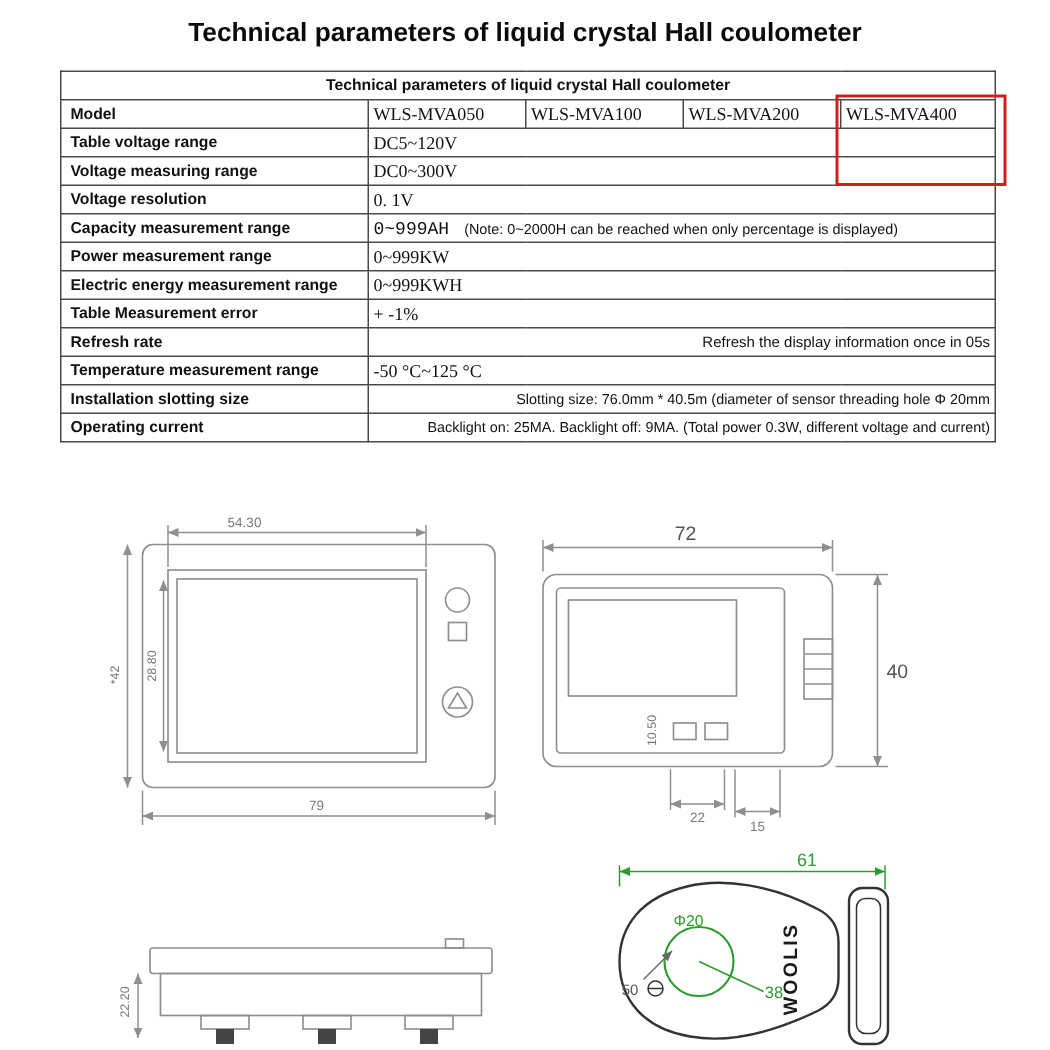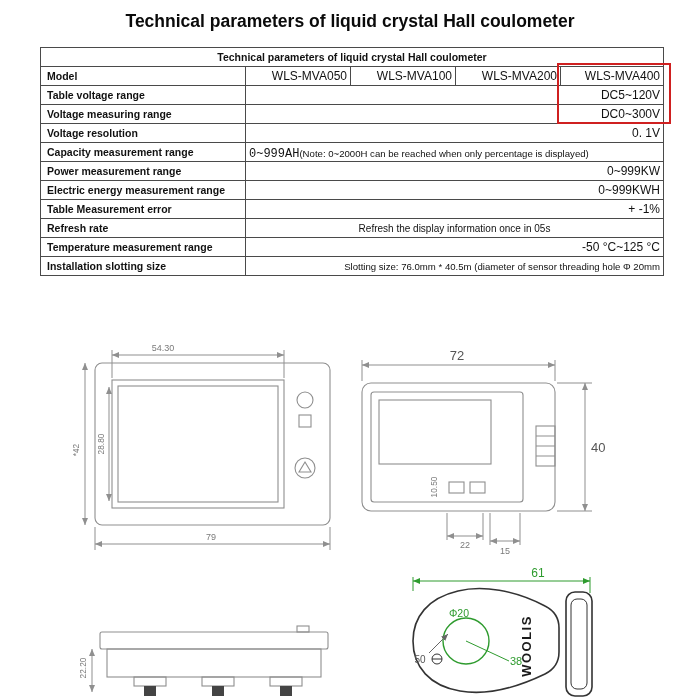--- a/index.html
+++ b/index.html
@@ -2,26 +2,26 @@
 <html><head>
 <meta charset="utf-8">
 <style>
   html,body{margin:0;padding:0;}
   body{width:700px;height:700px;background:#ffffff;font-family:"Liberation Sans",sans-serif;position:relative;overflow:hidden;}
   .title{position:absolute;top:11px;left:0;width:700px;text-align:center;font-size:17.5px;font-weight:bold;color:#0a0a0a;}
   table.spec{position:absolute;left:40px;top:47px;border-collapse:collapse;table-layout:fixed;}
   .spec td{border:1px solid #4a4a4a;height:18px;padding:0 3px;white-space:nowrap;overflow:hidden;color:#111;}
   .spec .thead{font-size:10.5px;font-weight:bold;text-align:center;}
   .spec .lbl{font-size:10.5px;font-weight:bold;padding-left:6px;margin-left:25px;}
-  .spec .val{font-family:Liberation Sans, sans-serif;font-size:12px;text-align:right;}
-  .spec .sm{font-size:10px;text-align:center;}
+  .spec .val{font-family:Liberation Serif, serif;font-size:12px;text-align:left;}
+  .spec .sm{font-size:10px;text-align:right;}
   .spec .xs{font-size:9.6px;text-align:right;}
   .capcell{padding-left:14px;}
   .cap-val{font-family:"Liberation Mono",monospace;font-size:12px;}
-  .cap-note{font-size:9.6px;}
+  .cap-note{font-size:9.6px;margin-left:10px;}
   .redbox{position:absolute;left:557px;top:63px;width:110px;height:57px;border:2px solid #cf2020;}
   svg.diagrams{position:absolute;left:0;top:330px;}
   .dimtxt{font-size:9px;fill:#7a7a7a;font-family:"Liberation Sans",sans-serif;}
   .dimtxt-sm{font-size:8.3px;fill:#7a7a7a;font-family:"Liberation Sans",sans-serif;}
   .dimtxt-lg{font-size:13px;fill:#555;font-family:"Liberation Sans",sans-serif;}
   .grntxt{fill:#2e9b2e;font-family:"Liberation Sans",sans-serif;}
   .ln{stroke:#8f8f8f;stroke-width:1;fill:none;}
   .shape{stroke:#8f8f8f;stroke-width:1.1;fill:none;}
   .dk{stroke:#333;fill:none;}
   .grn{stroke:#2e9b2e;fill:none;}
@@ -85,20 +85,24 @@
     <td colspan="4" class="sm">Refresh the display information once in 05s</td>
   </tr>
   <tr>
     <td class="lbl">Temperature measurement range</td>
     <td colspan="4" class="val">-50 °C~125 °C</td>
   </tr>
   <tr>
     <td class="lbl">Installation slotting size</td>
     <td colspan="4" class="xs">Slotting size: 76.0mm * 40.5m (diameter of sensor threading hole Φ 20mm</td>
   </tr>
+  <tr>
+    <td class="lbl">Operating current</td>
+    <td colspan="4" class="xs">Backlight on: 25MA. Backlight off: 9MA. (Total power 0.3W, different voltage and current)</td>
+  </tr>
 </tbody>
   </table>
 
 <div class="redbox"></div>
 
 <svg class="diagrams" width="700" height="370" viewBox="0 0 700 370">
   <defs>
     <marker id="aG" markerWidth="8" markerHeight="8" refX="7" refY="3" orient="auto-start-reverse">
         <path d="M0,0L7,3L0,6Z" fill="#8f8f8f"></path>
       </marker>

